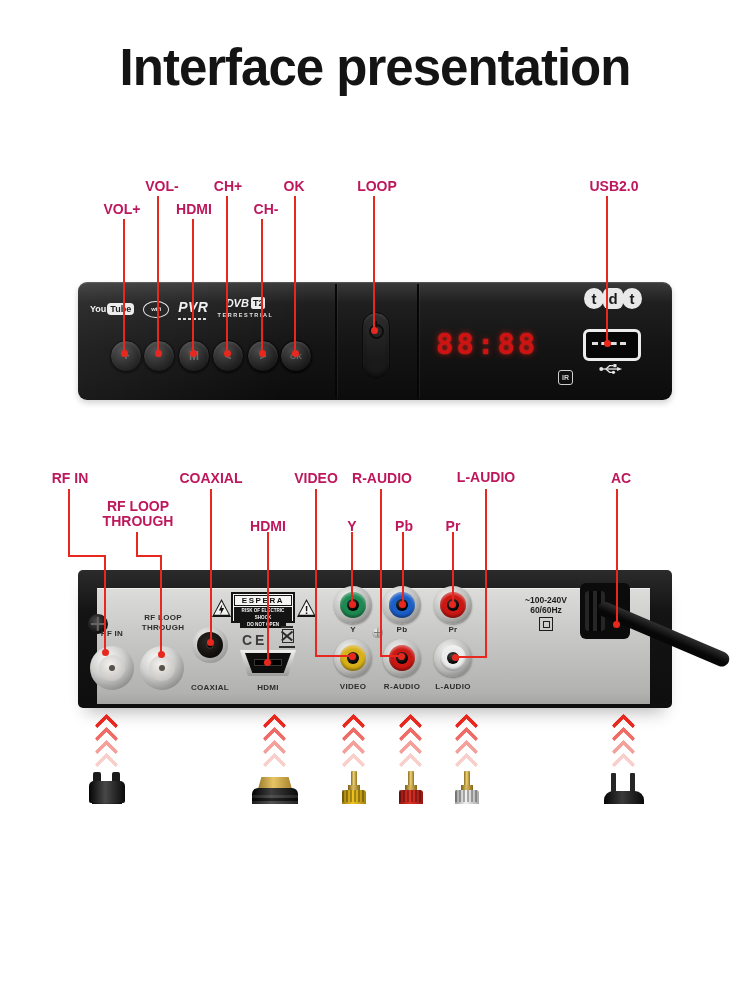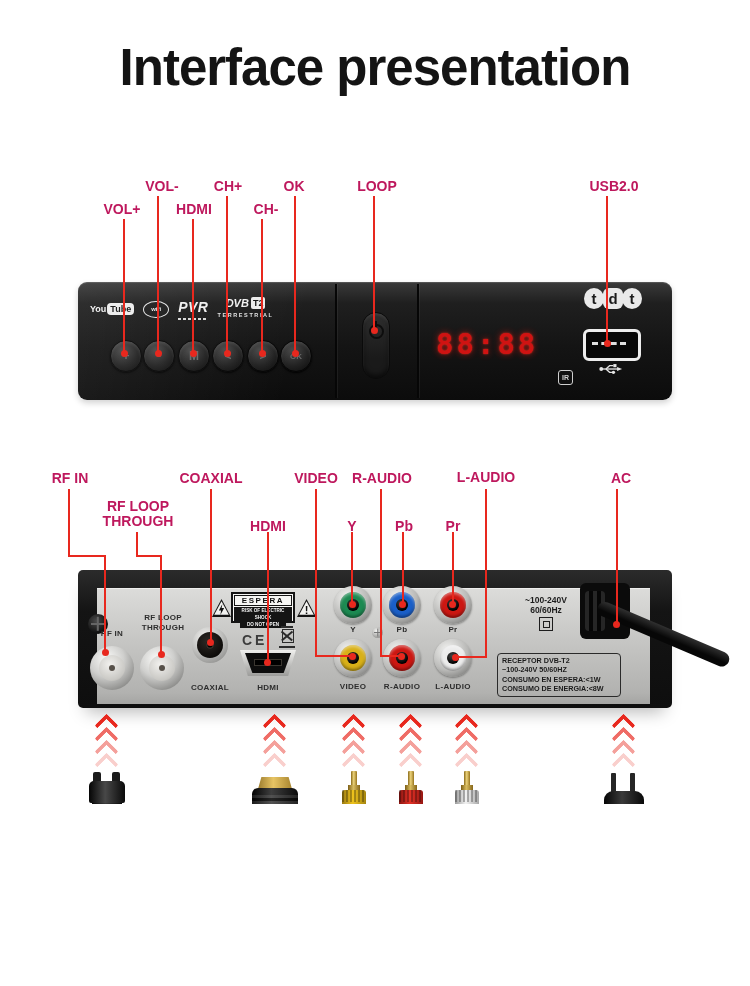--- a/index.html
+++ b/index.html
@@ -420,26 +420,20 @@
     <div class="plabel" style="left:324px;top:112px;">R-AUDIO</div>
     <div class="plabel" style="left:375px;top:112px;">L-AUDIO</div>
 
     <div class="volt">
       <span>~100-240V</span><br><span>60/60Hz</span>
     </div>
     <div class="dblsq">
         <b></b>
       </div>
 
-    <div class="infobox">
-      <div>RECEPTOR DVB-T2</div>
-      <div>~100-240V 50/60HZ</div>
-      <div>CONSUMO EN ESPERA:&lt;1W</div>
-      <div>CONSUMO DE ENERGIA:&lt;8W</div>
-    </div>
 
     <div class="ac-inlet"></div>
   </div>
   <div class="ac-cable"></div>
 
   <div class="chvs" style="left:96px;top:717px;">
       <span class="chv c1"></span>
       <span class="chv c2"></span>
       <span class="chv c3"></span>
       <span class="chv c4"></span>

